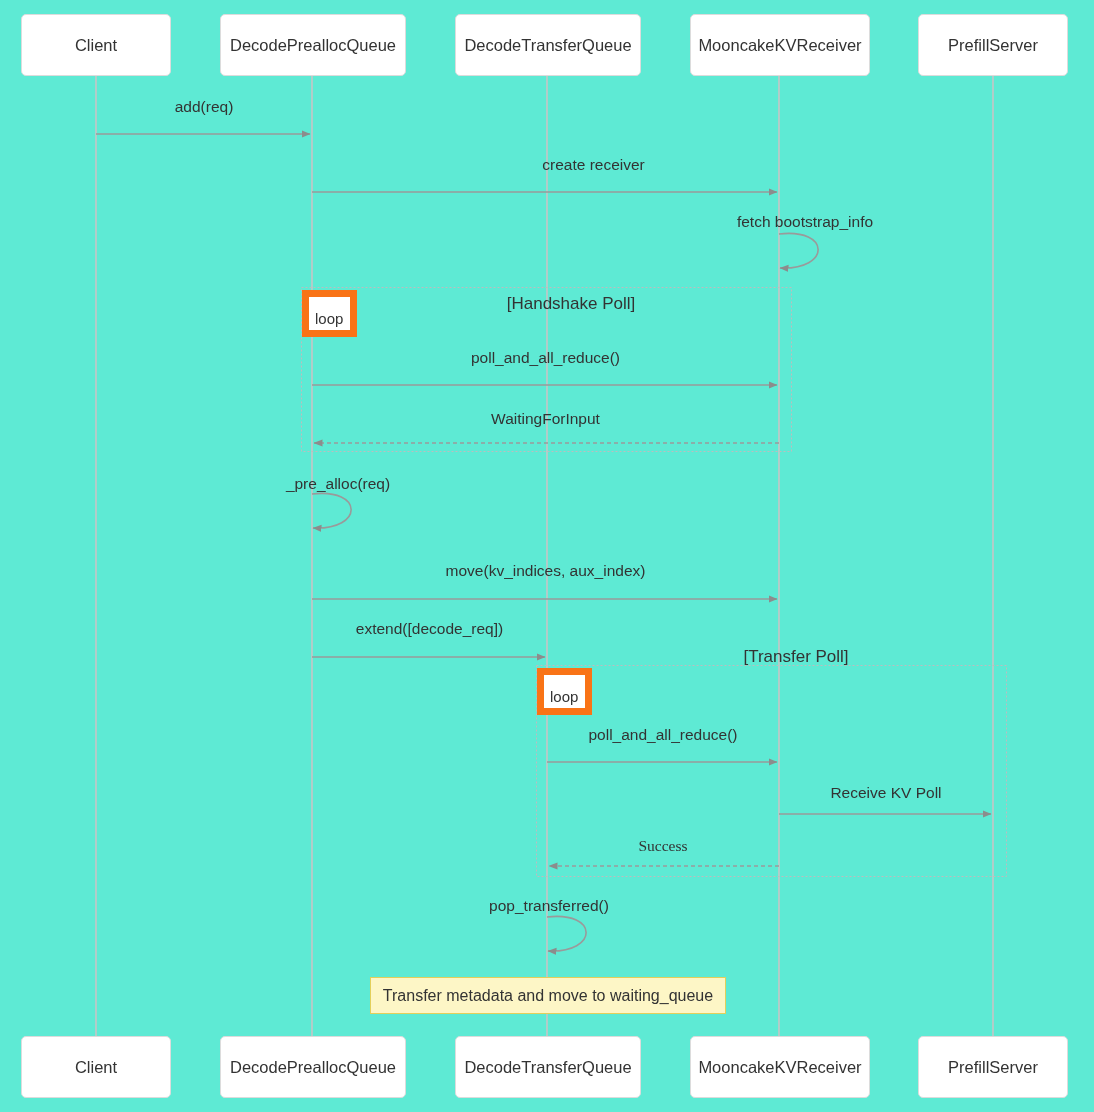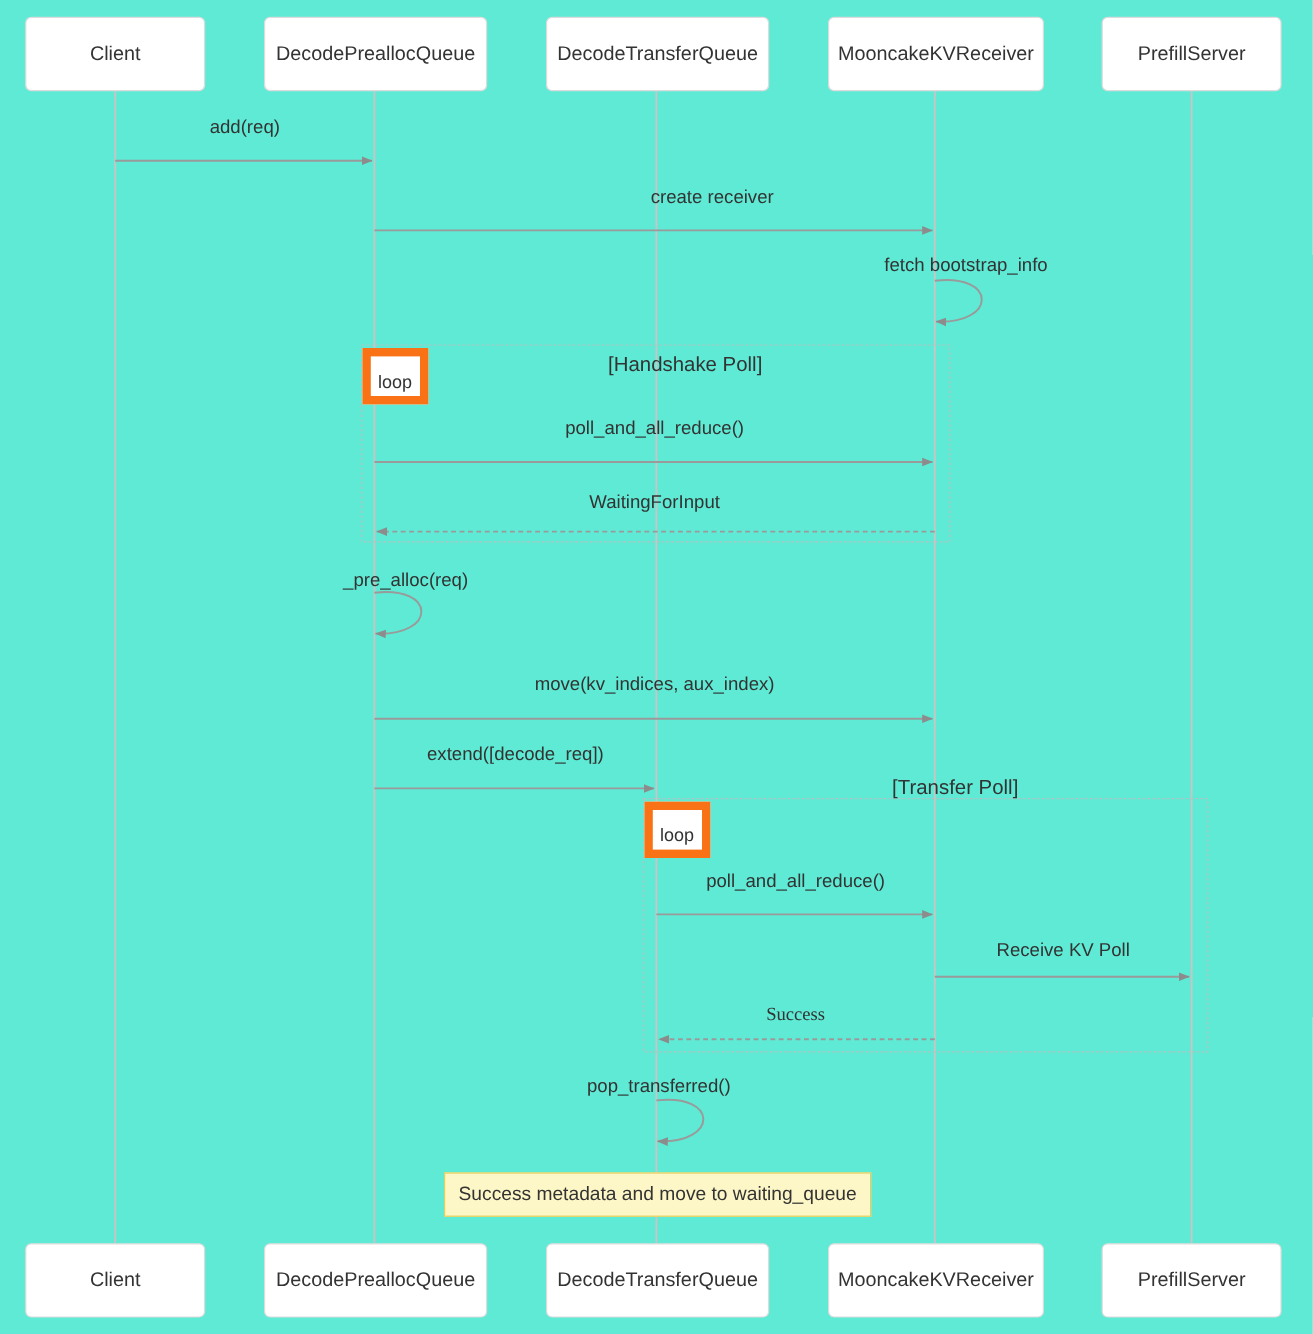--- a/index.html
+++ b/index.html
@@ -169,16 +169,16 @@
       <div class="msg-label" style="left: 549px; top: 897px;">pop_transferred()</div>
     </div>
   <div id="fragment-labels-layer">
       <div class="frag-tab" style="left: 302px; top: 290px;">loop</div>
       <div class="frag-title" style="left: 571px; top: 294px;">[Handshake Poll]</div>
       <div class="frag-tab" style="left: 537px; top: 668px;">loop</div>
       <div class="frag-title" style="left: 796px; top: 647px;">[Transfer Poll]</div>
     </div>
   <div id="notes-layer">
       <div class="note-box" style="left: 370px; top: 977px; width: 356px; height: 37px; background: rgb(253, 246, 198); border-color: rgb(227, 207, 90);">
-        <span>Success metadata and move to waiting_queue</span>
+        <span>Transfer metadata and move to waiting_queue</span>
       </div>
     </div>
 </div>
 
 </body></html>

